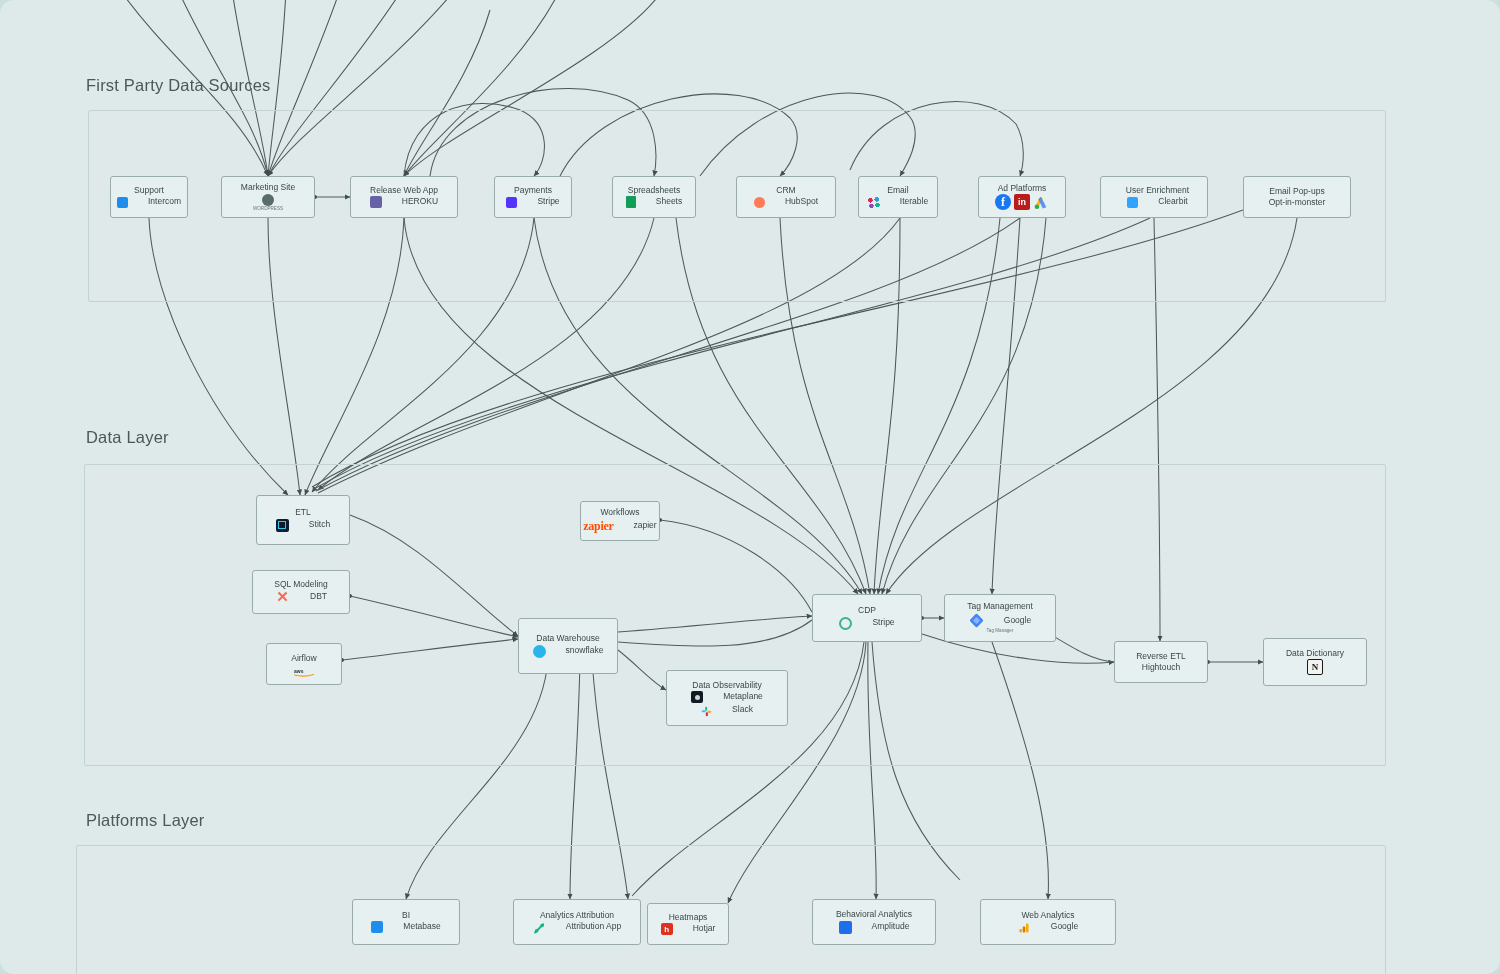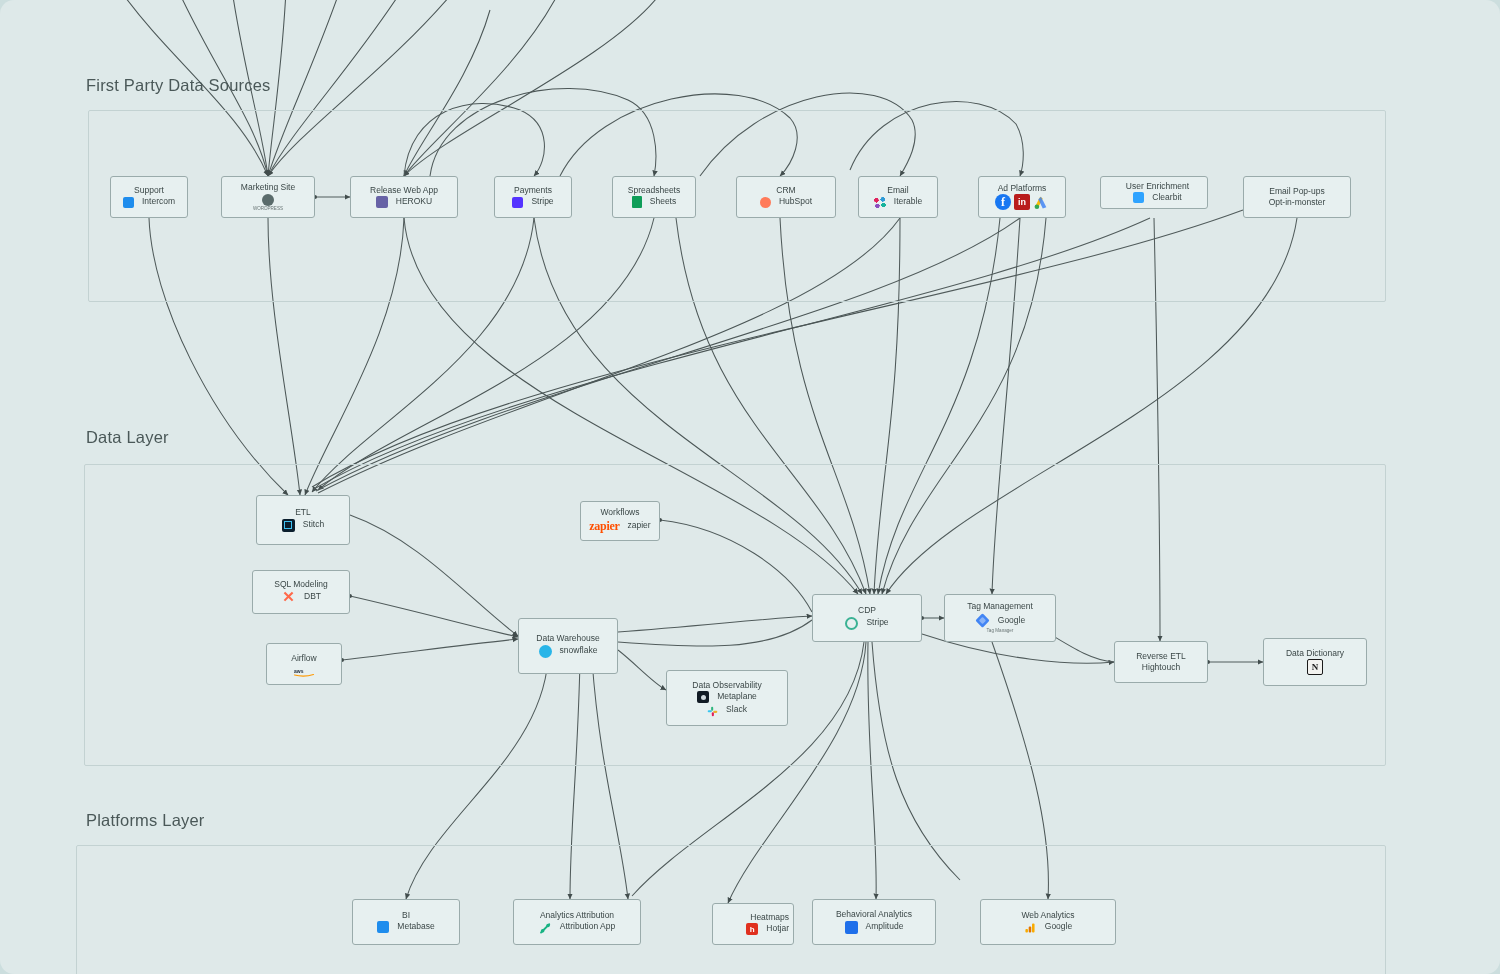--- a/index.html
+++ b/index.html
@@ -43,21 +43,21 @@
     padding:3px 4px;
   }
   .node .title{
     font-size:8.5px;
     color:#3b4747;
     white-space:nowrap;
     line-height:1.15;
     text-align:center;
   }
   .node .brandrow{
-    display:flex;align-items:center;justify-content:center;gap:8px;
+    display:flex;align-items:center;justify-content:center;gap:20px;
     line-height:1;
   }
   .node .brand{
     font-size:8.5px;
     color:#3b4747;
     white-space:nowrap;
     line-height:1.15;
   }
   .node .sub{
     font-size:4.6px;color:#6a7676;line-height:1;white-space:nowrap;
@@ -255,21 +255,21 @@
             <span class="ic ic-fb">f</span>
             <span class="ic ic-li">in</span>
             <span class="ic ic-gads"><svg viewBox="0 0 18 18" width="16" height="16">
                 <path d="M2,15 L8,3 L11,5 L5.5,16 Z" fill="#fbbc04"></path>
                 <path d="M9,3 L15,15 L11,16.4 L6,6 Z" fill="#4285f4" opacity=".85"></path>
                 <circle cx="4.4" cy="14.4" r="2.6" fill="#34a853"></circle>
               </svg></span>
           </span>
         </div>
       </div>
-      <div class="node" style="left: 1100px; top: 176px; width: 108px; height: 33px; padding-left: 11px;">
+      <div class="node" style="left: 1100px; top: 176px; width: 108px; height: 42px; padding-left: 11px;">
         <div class="title">User Enrichment</div>
         <div class="brandrow">
           <span class="ic ic-clearbit"></span>
           <span class="brand">Clearbit</span>
         </div>
       </div>
       <div class="node" style="left: 1243px; top: 176px; width: 108px; height: 42px;">
         <div class="title">Email Pop-ups</div>
         <div class="brandrow">
           <span class="brand">Opt-in-monster</span>
@@ -373,21 +373,21 @@
         <div class="title">Analytics Attribution</div>
         <div class="brandrow">
           <span class="ic ic-attribution"><svg viewBox="0 0 16 16" width="13" height="12">
               <path d="M2,14 L13,3" stroke="#18b383" stroke-width="2.4" stroke-linecap="round"></path>
               <circle cx="4.2" cy="11.8" r="2.4" fill="#18b383"></circle>
               <circle cx="11.4" cy="4.6" r="2.4" fill="#18b383"></circle>
             </svg></span>
           <span class="brand">Attribution App</span>
         </div>
       </div>
-      <div class="node" style="left: 712px; top: 903px; width: 82px; height: 42px; align-items: flex-end;">
+      <div class="node" style="left: 647px; top: 903px; width: 82px; height: 42px;">
         <div class="title">Heatmaps</div>
         <div class="brandrow">
           <span class="ic ic-hotjar">h</span>
           <span class="brand">Hotjar</span>
         </div>
       </div>
       <div class="node" style="left: 812px; top: 899px; width: 124px; height: 46px;">
         <div class="title">Behavioral Analytics</div>
         <div class="brandrow">
           <span class="ic ic-amplitude"></span>

